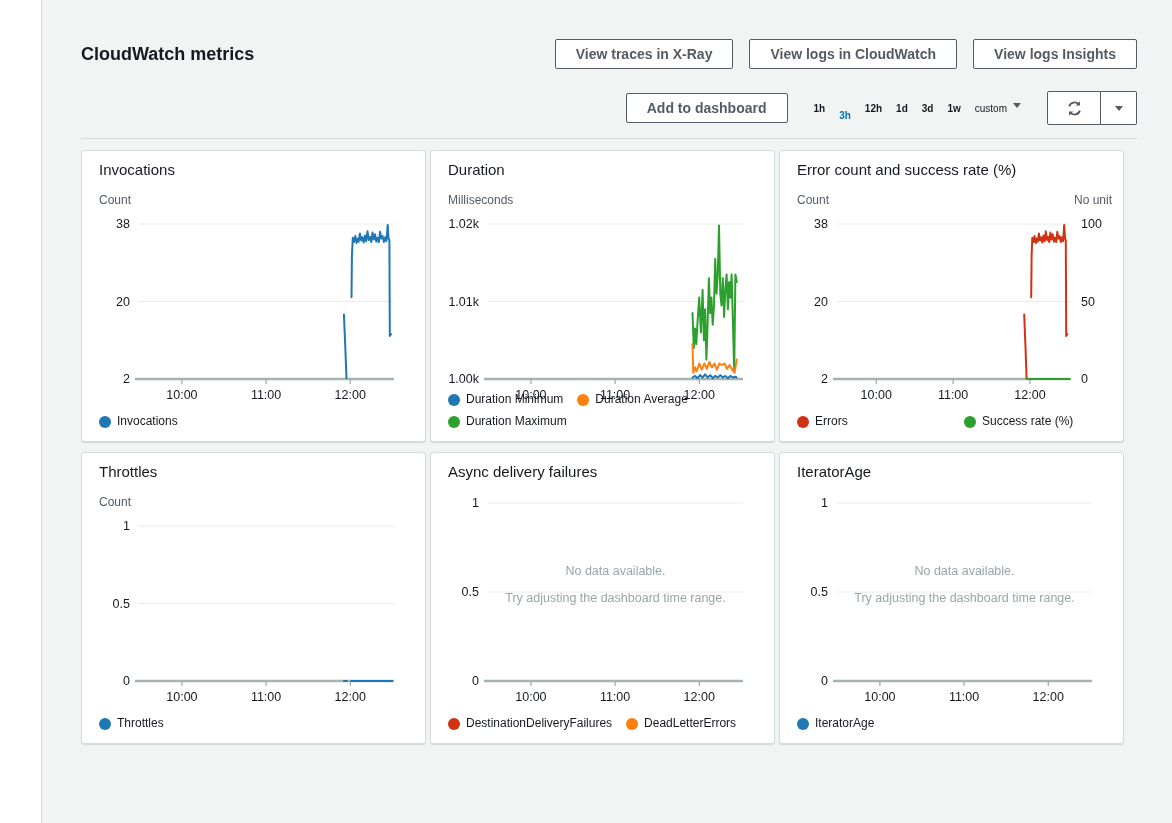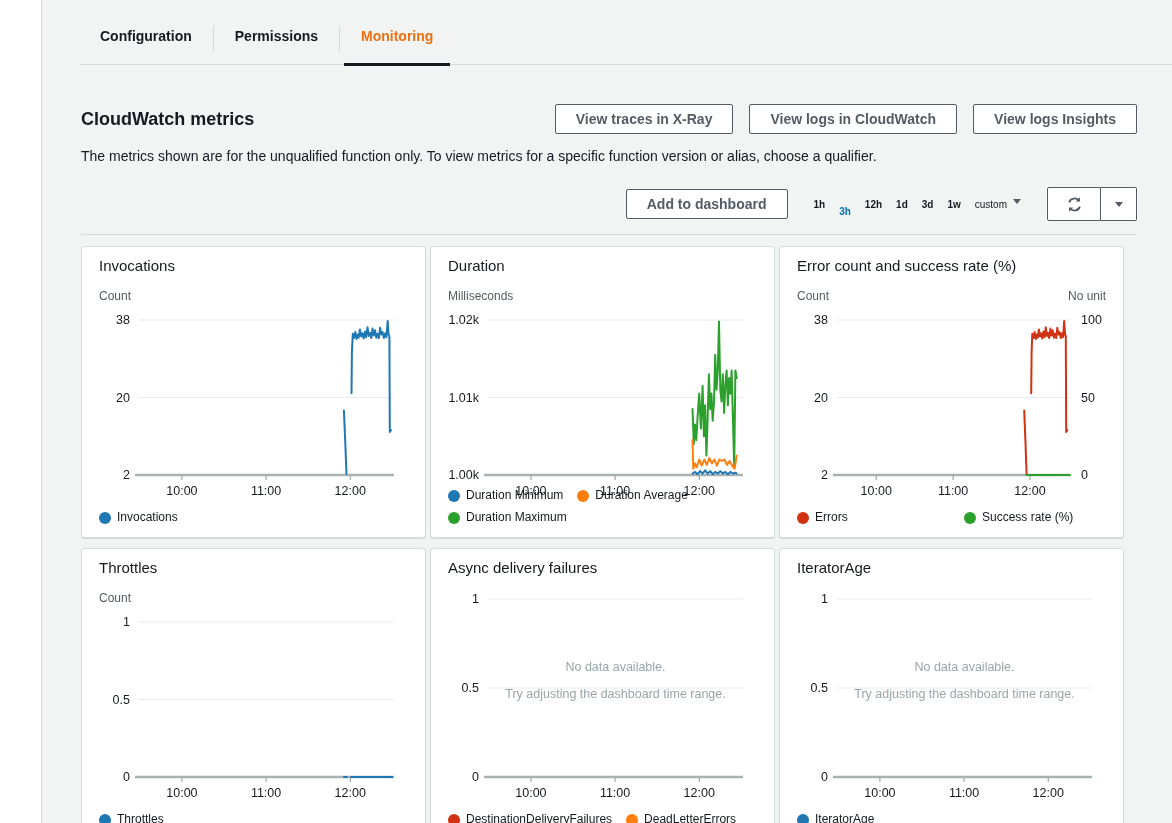--- a/index.html
+++ b/index.html
@@ -71,56 +71,48 @@
     display:grid; grid-template-columns:repeat(3,345px);
     column-gap:4px; row-gap:10px; margin-top:11px;
   }
   .card {
     position:relative; width:345px; height:292px;
     background:#fff; border:1px solid #d5dbdb; border-radius:3px;
     box-shadow:0 1px 1px rgba(0,28,36,0.12);
   }
   .card-title { position:absolute; left:17px; top:10px; font-size:15px; color:#16191f; }
   .unit { position:absolute; top:42px; font-size:12px; color:#545b64; }
-  .unit-left { left:17px; } .unit-right { right:17px; }
+  .unit-left { left:17px; } .unit-right { right:11px; }
   svg.plot { position:absolute; left:0; top:0; }
   .legend {
     position:absolute; left:17px; right:10px; bottom:10px;
     display:flex; flex-wrap:wrap; column-gap:14px; row-gap:3px;
     font-size:12px; color:#16191f; align-items:center;
   }
   .legend-item { display:flex; align-items:center; gap:6px; line-height:19px; white-space:nowrap; }
   .legend.split .legend-item.pos-2 { position:absolute; left:167px; bottom:0; }
   .legend-dot { width:12px; height:12px; border-radius:50%; flex:none; }
 </style>
 </head>
 <body>
 
 <div class="panel">
 
-  <div class="tabs-row">
-    <div class="tab">Configuration</div>
-    <div class="tab-sep"></div>
-    <div class="tab">Permissions</div>
-    <div class="tab-sep"></div>
-    <div class="tab active">Monitoring</div>
-  </div>
 
   <div class="content">
 
     <div class="header-row">
       <div class="page-title">CloudWatch metrics</div>
       <div class="actions">
         <button class="btn">View traces in X-Ray</button>
         <button class="btn">View logs in CloudWatch</button>
         <button class="btn">View logs Insights</button>
       </div>
     </div>
 
-    <p class="subtitle">The metrics shown are for the unqualified function only. To view metrics for a specific function version or alias, choose a qualifier.</p>
 
     <div class="controls-row">
       <button class="btn">Add to dashboard</button>
       <div class="time-ranges">
         <span class="range-link">1h</span>
         <span class="range-link active">3h</span>
         <span class="range-link">12h</span>
         <span class="range-link">1d</span>
         <span class="range-link">3d</span>
         <span class="range-link">1w</span>

